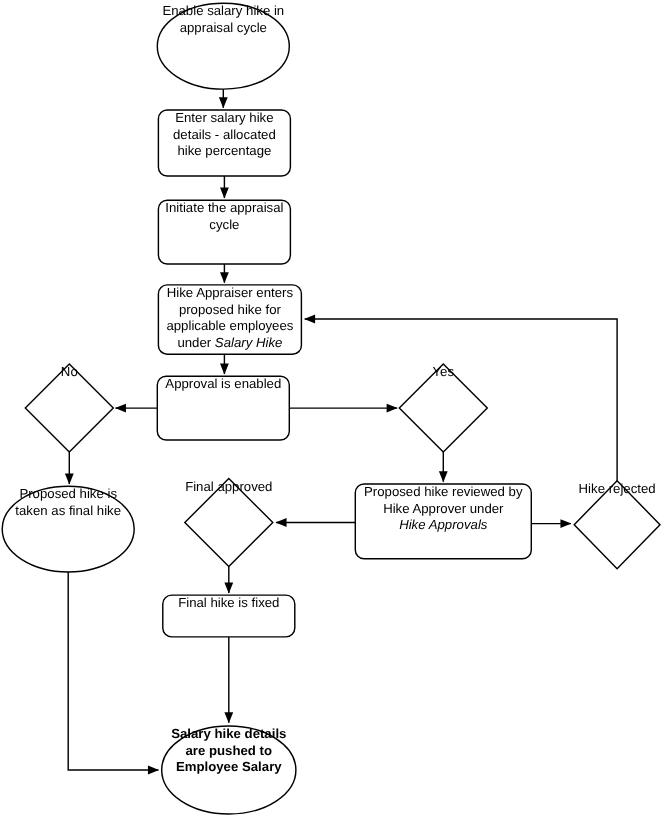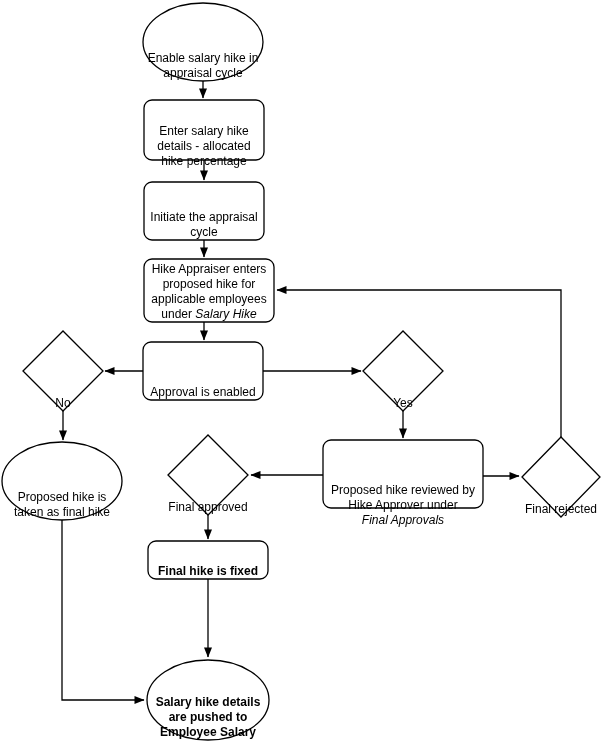--- a/index.html
+++ b/index.html
@@ -8,21 +8,21 @@
     width: 604px;
     height: 741px;
     background: #ffffff;
     font-family: "Liberation Sans", sans-serif;
     overflow: hidden;
   }
   .canvas svg { position: absolute; left: 0; top: 0; }
   .label {
     position: absolute;
     display: flex;
-    align-items: flex-end;
+    align-items: flex-start;
     justify-content: center;
     text-align: center;
     font-size: 12px;
     line-height: 15px;
     color: #000000;
     pointer-events: none;
   }
   .label .txt { white-space: pre-line; }
   .label .it { font-style: italic; }
 </style>
@@ -103,26 +103,26 @@
   <div class="label" style="left:2px; top:442px; width:120px; height:78px;">
     <div class="txt"><span>Proposed hike is
 taken as final hike</span></div>
   </div>
   <div class="label" style="left:160px; top:435px; width:96px; height:80px;">
     <div class="txt"><span>Final approved</span></div>
   </div>
   <div class="label" style="left:323px; top:440px; width:160px; height:88px;">
     <div class="txt"><span>Proposed hike reviewed by
 Hike Approver under
-</span><span class="it">Final Approvals</span></div>
+</span><span class="it">Hike Approvals</span></div>
   </div>
   <div class="label" style="left:513px; top:437px; width:96px; height:80px;">
-    <div class="txt"><span>Final rejected</span></div>
+    <div class="txt"><span>Hike rejected</span></div>
   </div>
-  <div class="label" style="left:148px; top:541px; width:120px; height:38px;font-weight:bold;">
+  <div class="label" style="left:148px; top:541px; width:120px; height:38px;">
     <div class="txt"><span>Final hike is fixed</span></div>
   </div>
   <div class="label" style="left:147px; top:660px; width:122px; height:80px;font-weight:bold;">
     <div class="txt"><span>Salary hike details
 are pushed to
 Employee Salary</span></div>
   </div>
 
 </div>
 

